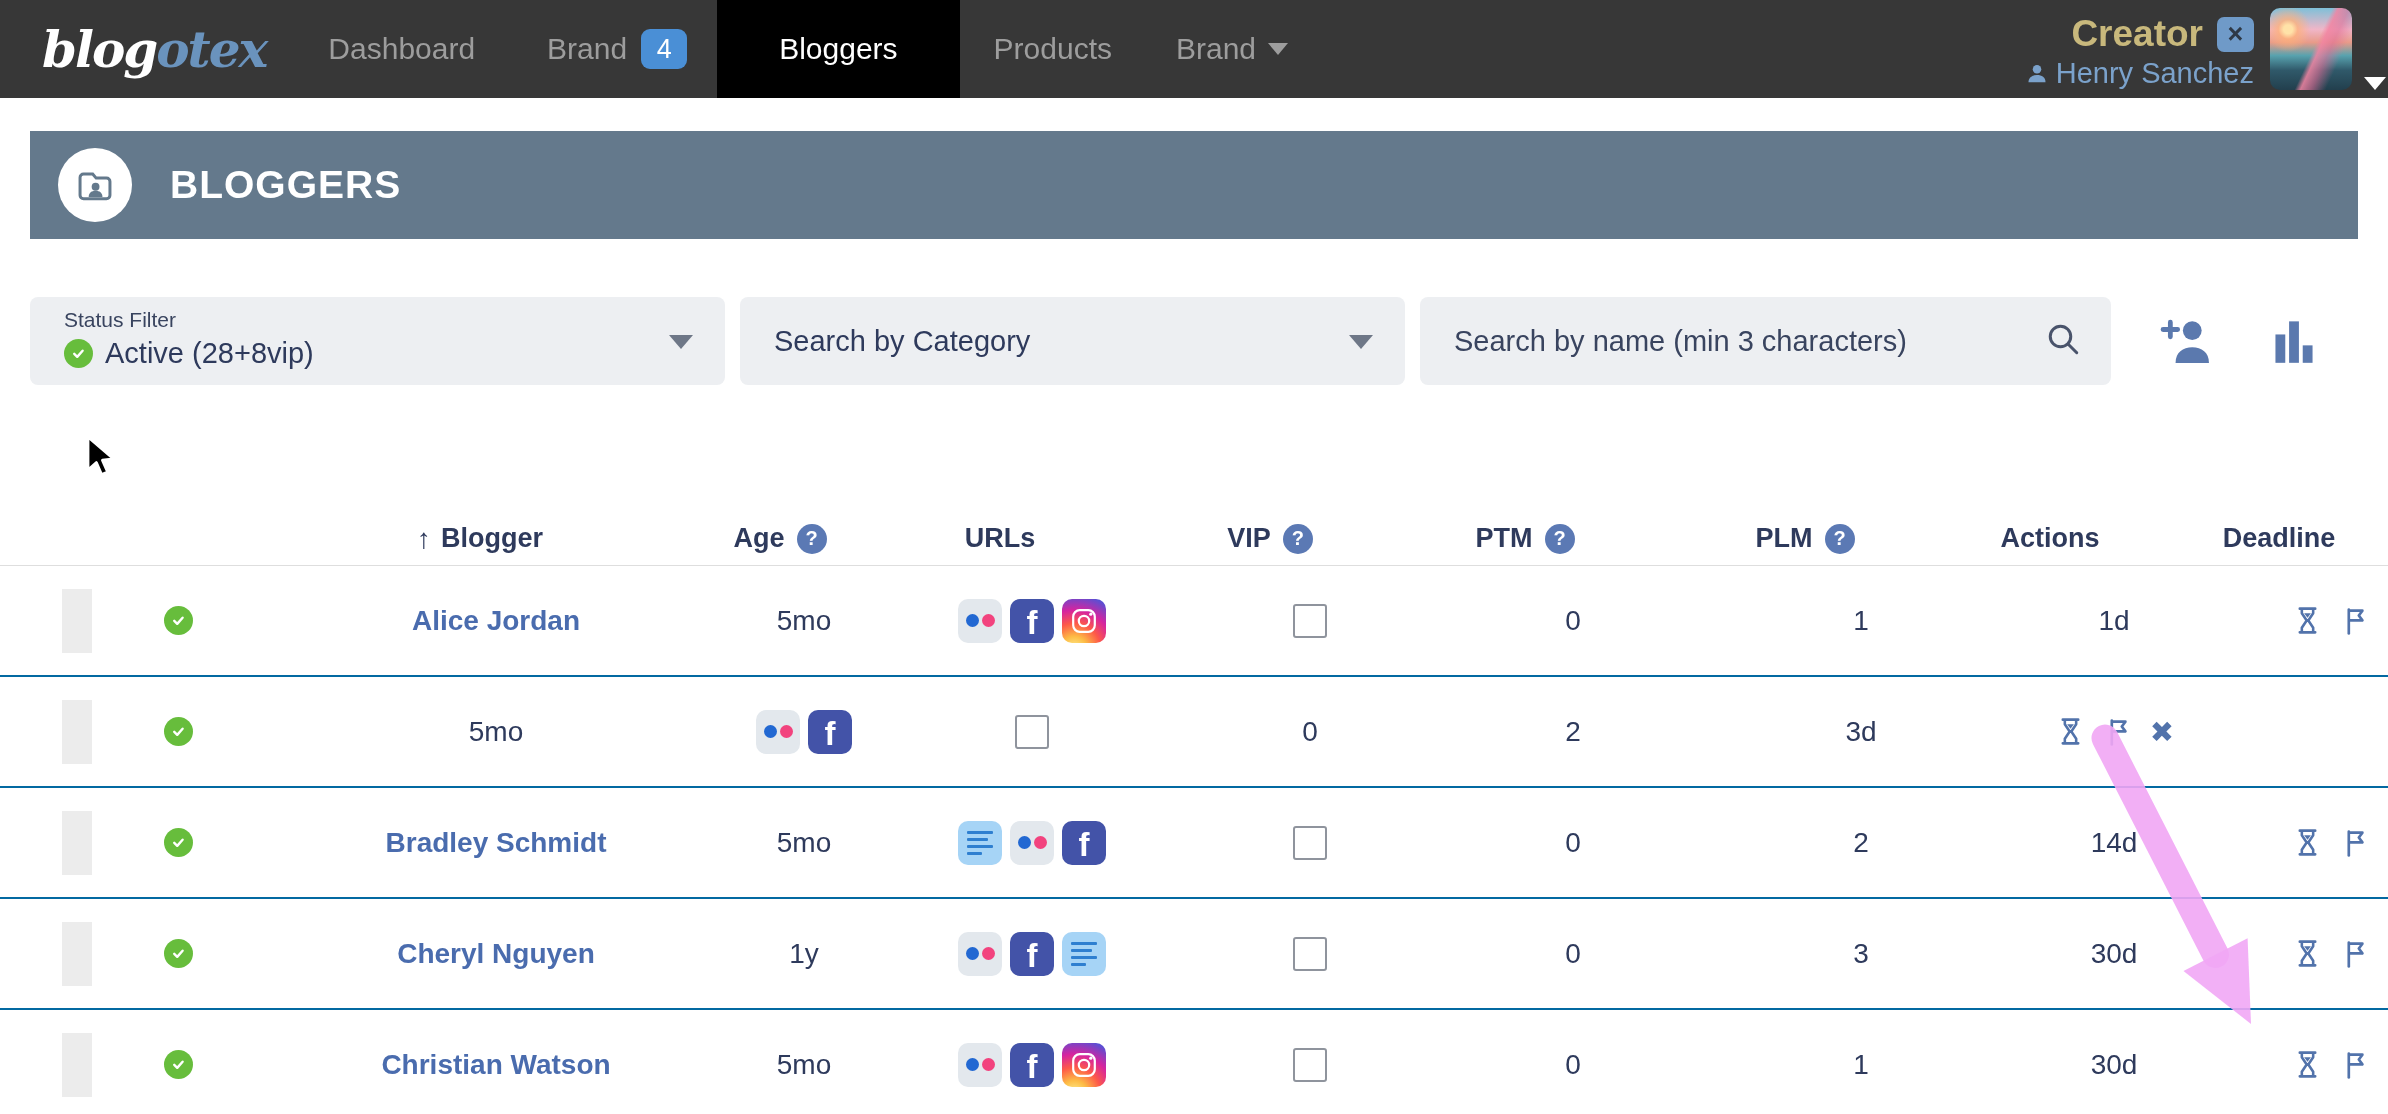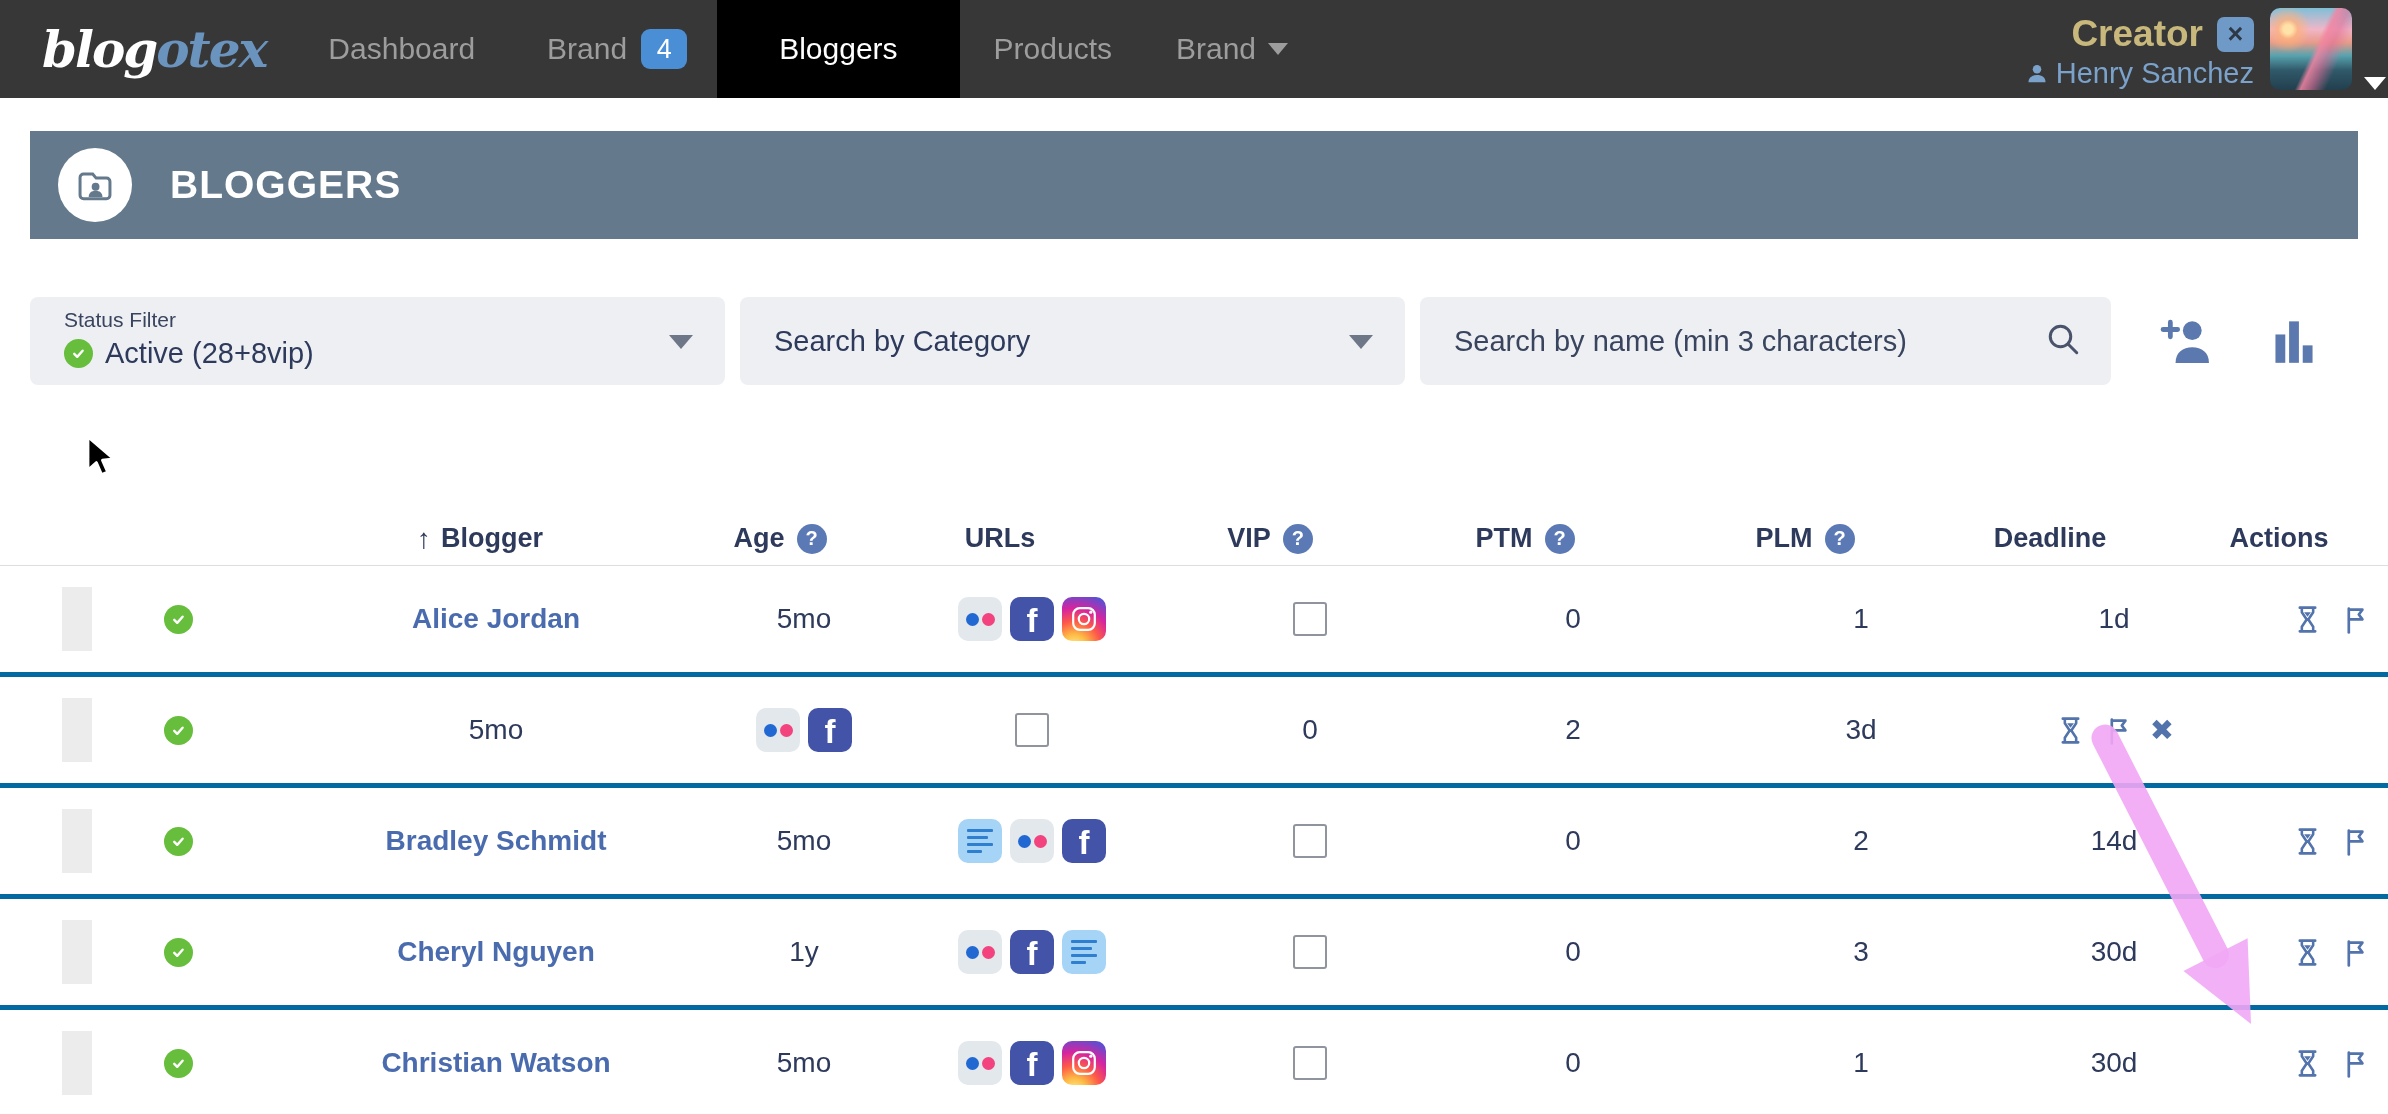--- a/index.html
+++ b/index.html
@@ -89,21 +89,21 @@
                 align-items: center; justify-content: center; margin-left: 12px; cursor: pointer; }
 
   
   .grid { display: grid;
           grid-template-columns: 110px 120px 500px 100px 340px 200px 310px 250px 240px 218px; }
   .thead { position: absolute; top: 512px; left: 0; right: 0; height: 53px; }
   .hcell { display: flex; align-items: center; justify-content: center;
            font-size: 27px; font-weight: bold; color: #2e3a5c; white-space: nowrap; }
   .sort-arrow { font-weight: normal; font-size: 28px; margin-right: 10px; color: #2e3a5c; }
   .tbody { position: absolute; top: 565px; left: 0; right: 0; border-top: 1px solid #dedede; }
-  .trow { height: 111px; border-bottom: 5px solid #0369a1; gap: 8px; }
+  .trow { height: 111px; border-bottom: 2px solid #0369a1; gap: 8px; }
   .cell { display: flex; align-items: center; justify-content: center; }
   .c-handle { justify-content: flex-start; padding-left: 62px; }
   .drag-handle { width: 30px; height: 64px; background: #ececec; cursor: grab; }
   .blogger-link { font-size: 28px; font-weight: bold; color: #4a6cae; text-decoration: none;
                   cursor: pointer; }
   .val { font-size: 28px; color: #2e3a5c; }
   .checkbox { width: 34px; height: 34px; background: #fff; border: 2px solid #8f949d;
               border-radius: 3px; cursor: pointer; }
 
   
@@ -254,24 +254,24 @@
     </div>
     <div class="hcell">
       <span>PTM</span>
       <span class="help-badge">?</span>
     </div>
     <div class="hcell">
       <span>PLM</span>
       <span class="help-badge">?</span>
     </div>
     <div class="hcell">
+      <span>Actions</span>
+    </div>
+    <div class="hcell">
       <span>Deadline</span>
-    </div>
-    <div class="hcell">
-      <span>Actions</span>
     </div>
   </div>
 
   <div class="tbody" id="rows">
     <div class="trow grid">
       <div class="cell c-handle">
           <span class="drag-handle"></span>
         </div>
       <div class="cell c-status">
         <span class="green-dot">

